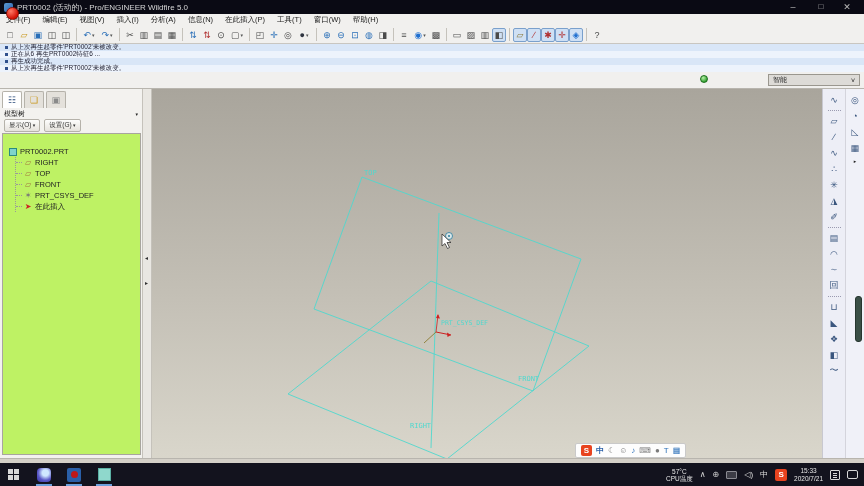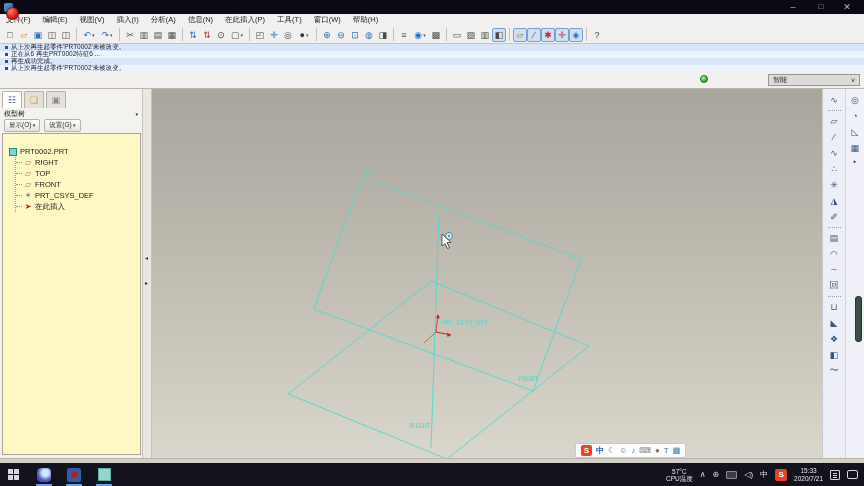--- a/index.html
+++ b/index.html
@@ -48,21 +48,21 @@
 
   
   .nav { position:absolute; left:0; top:0; width:143px; height:369px; background:#f3f2ef; border-right:1px solid #c5c2bb; }
   .navtabs { display:flex; gap:2px; padding:2px 0 0 2px; height:19px; }
   .navtab { width:20px; height:17px; display:flex; align-items:center; justify-content:center; font-size:9px; border:1px solid #b5b2aa; border-bottom:none; background:#e4e1db; border-radius:2px 2px 0 0; }
   .navtab.active { background:#fff; }
   .navtitle { display:flex; justify-content:space-between; align-items:center; font-size:7px; color:#222; padding:1px 4px 0 4px; height:10px; }
   .navbtns { display:flex; gap:4px; padding:1px 0 2px 4px; }
   .navbtn { font-size:6.5px; color:#333; background:linear-gradient(#fdfdfc,#e6e3dd); border:1px solid #b5b2aa; border-radius:2px; padding:1px 4px; }
   .navbtn::after { content:" ▾"; font-size:5px; }
-  .tree { position:absolute; left:2px; top:44px; width:139px; height:322px; background:#fef9c3; border:1px solid #a8a59e; font-size:7.5px; color:#222; padding:12px 0 0 6px; }
+  .tree { position:absolute; left:2px; top:44px; width:139px; height:322px; background:#bef264; border:1px solid #a8a59e; font-size:7.5px; color:#222; padding:12px 0 0 6px; }
   .titem { display:flex; align-items:center; height:11px; white-space:nowrap; }
   .tchildren { margin-left:6px; border-left:1px dotted #999; padding-left:0; }
   .tchildren .titem::before { content:""; width:6px; height:1px; border-top:1px dotted #999; margin-right:1px; }
   .ticon { width:10px; text-align:center; margin-right:2px; font-size:8px; flex:none; }
   .cube-ic { width:8px; height:8px; background:#7fd4cc; border:1px solid #2a8a80; margin-right:3px; flex:none; }
 
   
   .sash { position:absolute; left:143px; top:0; width:9px; height:369px; background:#e9e7e2; border-right:1px solid #c5c2bb; }
   .sash .ar { position:absolute; left:2px; font-size:6px; color:#333; }
 
@@ -109,20 +109,21 @@
   .actionic::after { content:""; position:absolute; left:2px; top:2px; right:2px; height:1px; background:#d8d8d8; box-shadow:0 2px 0 #d8d8d8, 0 4px 0 #d8d8d8; }
   .chatic { width:11px; height:9px; border:1px solid #d8d8d8; border-radius:2px; }
 </style>
 </head>
 <body>
 
 <div id="app">
 
   <div class="titlebar">
     <div class="appicon"></div>
+    <span>PRT0002 (活动的) - Pro/ENGINEER Wildfire 5.0</span>
     <div class="wctrl wmin">–</div>
     <div class="wctrl wmax">□</div>
     <div class="wctrl wclose">✕</div>
   </div>
 
   <div class="recdot"></div>
 
   <div class="menubar">
     <span class="menu-item">文件(F)</span>
     <span class="menu-item">编辑(E)</span>

